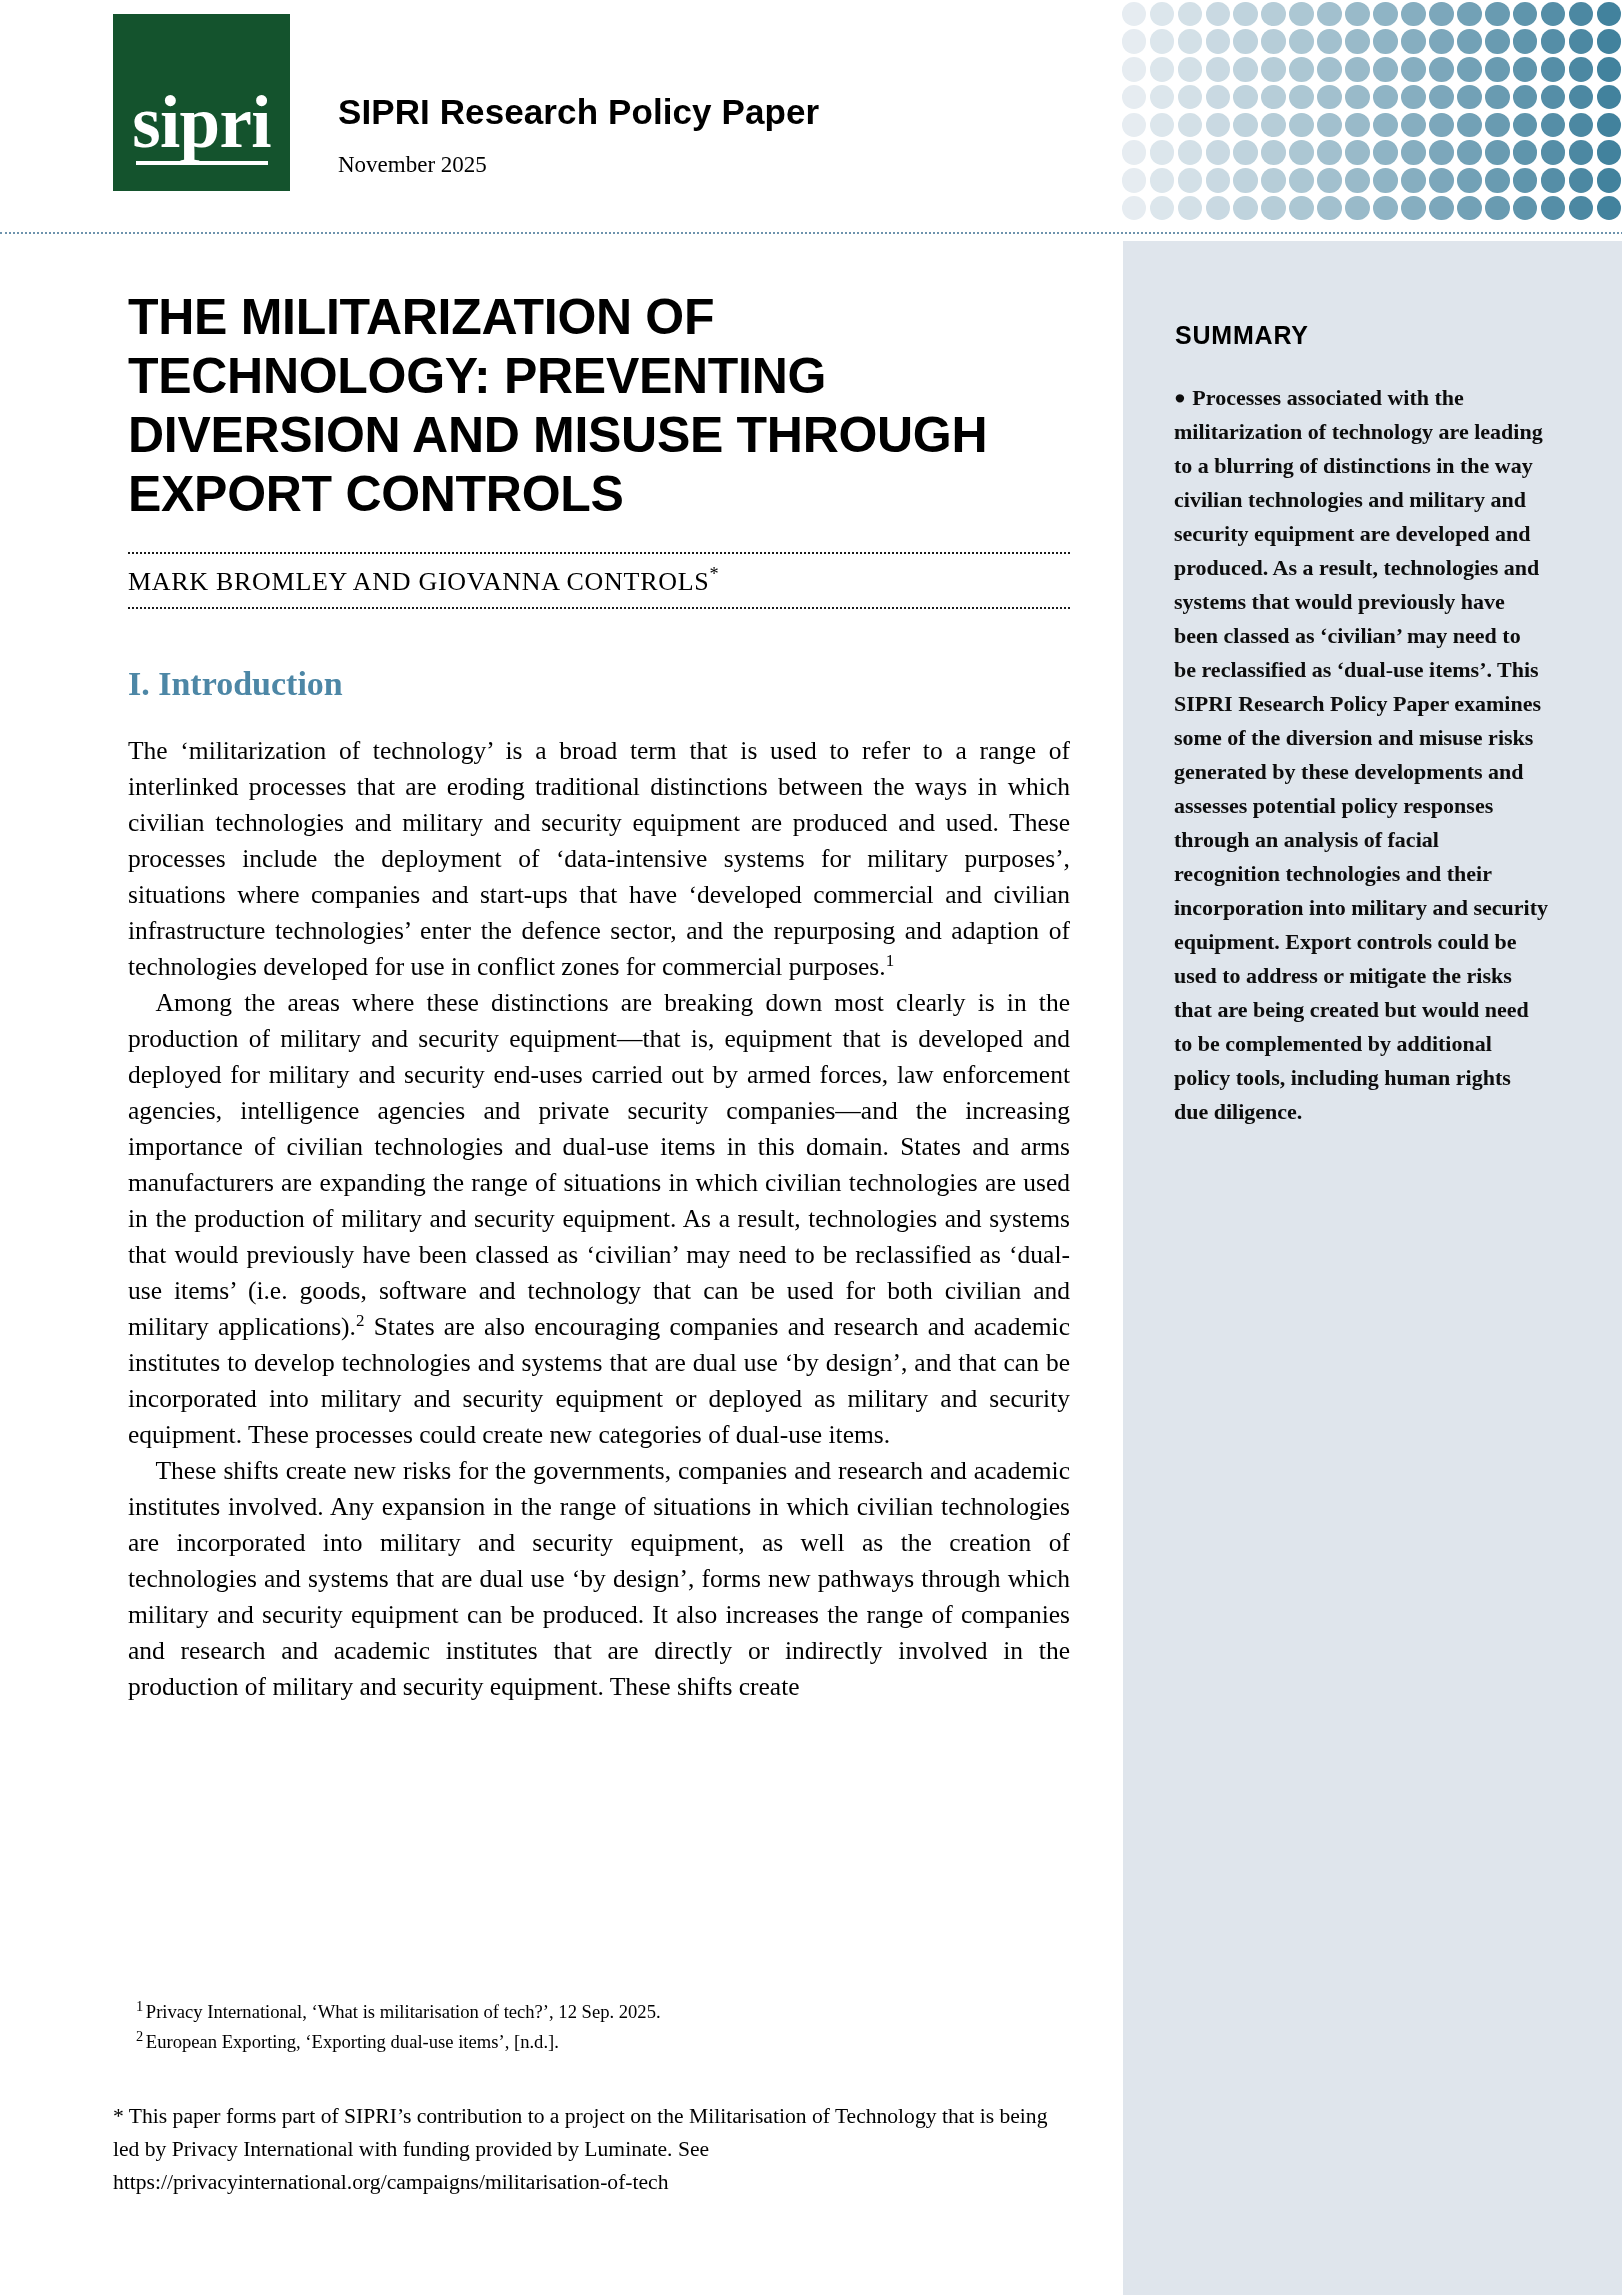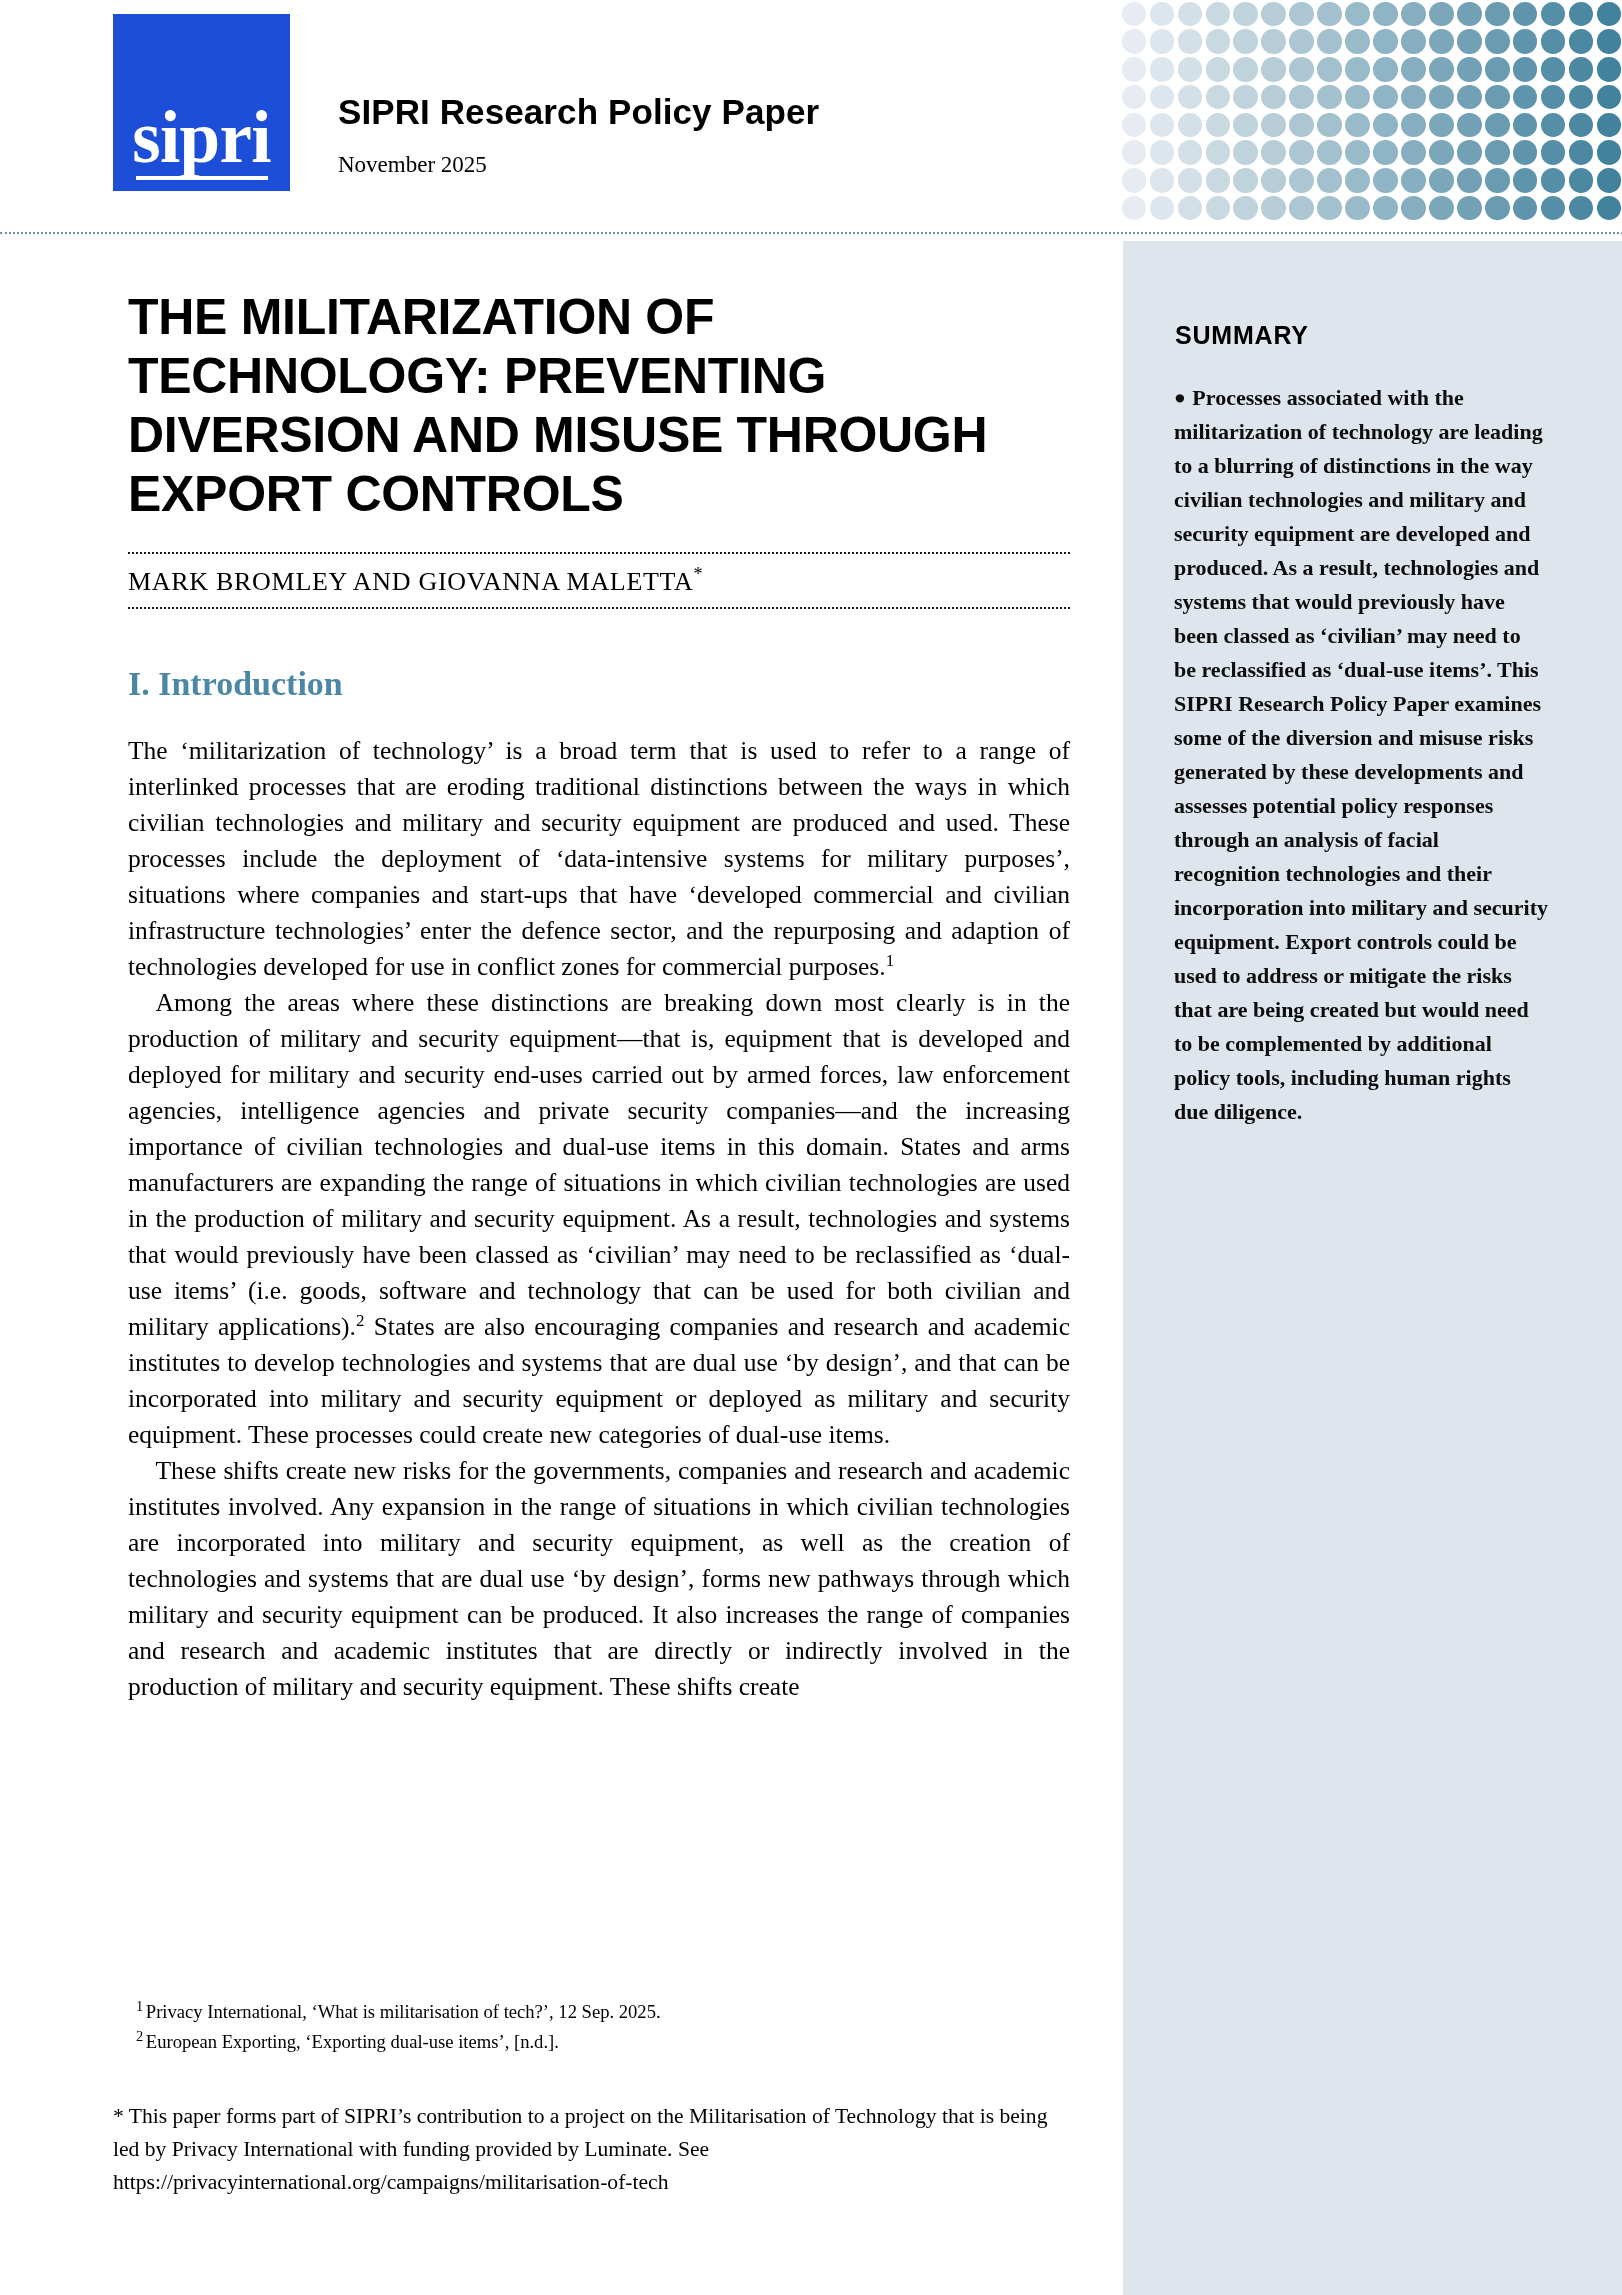--- a/index.html
+++ b/index.html
@@ -22,26 +22,26 @@
     left: 0; top: 0;
     width: 1623px;
     height: 233px;
   }
   .logo-box {
     position: absolute;
     left: 113px;
     top: 14.4px;
     width: 177px;
     height: 177px;
-    background: #1d4ed8;
+    background: #14532d;
     display: flex;
     flex-direction: column;
     align-items: center;
     justify-content: flex-end;
-    padding-bottom: 11px;
+    padding-bottom: 26px;
     box-sizing: border-box;
   }
   .logo-word {
     color: #ffffff;
     font-family: "Liberation Serif", serif;
     font-weight: 700;
     font-size: 73px;
     line-height: 0.84;
     letter-spacing: -0.7px;
   }
@@ -384,21 +384,21 @@
     <div class="summary-body">
       <span class="summary-bullet">●</span><span>Processes associated with the militarization of technology are leading to a blurring of distinctions in the way civilian technologies and military and security equipment are developed and produced. As a result, technologies and systems that would previously have been classed as ‘civilian’ may need to be reclassified as ‘dual-use items’. This SIPRI Research Policy Paper examines some of the diversion and misuse risks generated by these developments and assesses potential policy responses through an analysis of facial recognition technologies and their incorporation into military and security equipment. Export controls could be used to address or mitigate the risks that are being created but would need to be complemented by additional policy tools, including human rights due diligence.</span>
     </div>
   </aside>
 
   <main class="main">
 
     <h1 class="doc-title">THE MILITARIZATION OF TECHNOLOGY: PREVENTING DIVERSION AND MISUSE THROUGH EXPORT CONTROLS</h1>
 
     <div class="rule-dotted rule-top"></div>
-    <div class="authors"><span>MARK BROMLEY AND GIOVANNA MALETTA</span><sup>*</sup></div>
+    <div class="authors"><span>MARK BROMLEY AND GIOVANNA CONTROLS</span><sup>*</sup></div>
     <div class="rule-dotted"></div>
 
     <h2 class="section-heading">I. Introduction</h2>
 
     <p class="body"><span>The ‘militarization of technology’ is a broad term that is used to refer to a range of interlinked processes that are eroding traditional distinctions between the ways in which civilian technologies and military and security equipment are produced and used. These processes include the deployment of ‘data-intensive systems for military purposes’, situations where companies and start-ups that have ‘developed commercial and civilian infrastructure technologies’ enter the defence sector, and the repurposing and adaption of technologies developed for use in conflict zones for commercial purposes.</span><sup>1</sup></p>
 
     <p class="body"><span>Among the areas where these distinctions are breaking down most clearly is in the production of military and security equipment—that is, equipment that is developed and deployed for military and security end-uses carried out by armed forces, law enforcement agencies, intelligence agencies and private security companies—and the increasing importance of civilian technologies and dual-use items in this domain. States and arms manufacturers are expanding the range of situations in which civilian technologies are used in the production of military and security equipment. As a result, technologies and systems that would previously have been classed as ‘civilian’ may need to be reclassified as ‘dual-use items’ (i.e. goods, software and technology that can be used for both civilian and military applications).</span><sup>2</sup><span> States are also encouraging companies and research and academic institutes to develop technologies and systems that are dual use ‘by design’, and that can be incorporated into military and security equipment or deployed as military and security equipment. These processes could create new categories of dual-use items.</span></p>
 
     <p class="body">These shifts create new risks for the governments, companies and research and academic institutes involved. Any expansion in the range of situations in which civilian technologies are incorporated into military and security equipment, as well as the creation of technologies and systems that are dual use ‘by design’, forms new pathways through which military and security equipment can be produced. It also increases the range of companies and research and academic institutes that are directly or indirectly involved in the production of military and security equipment. These shifts create</p>
 

